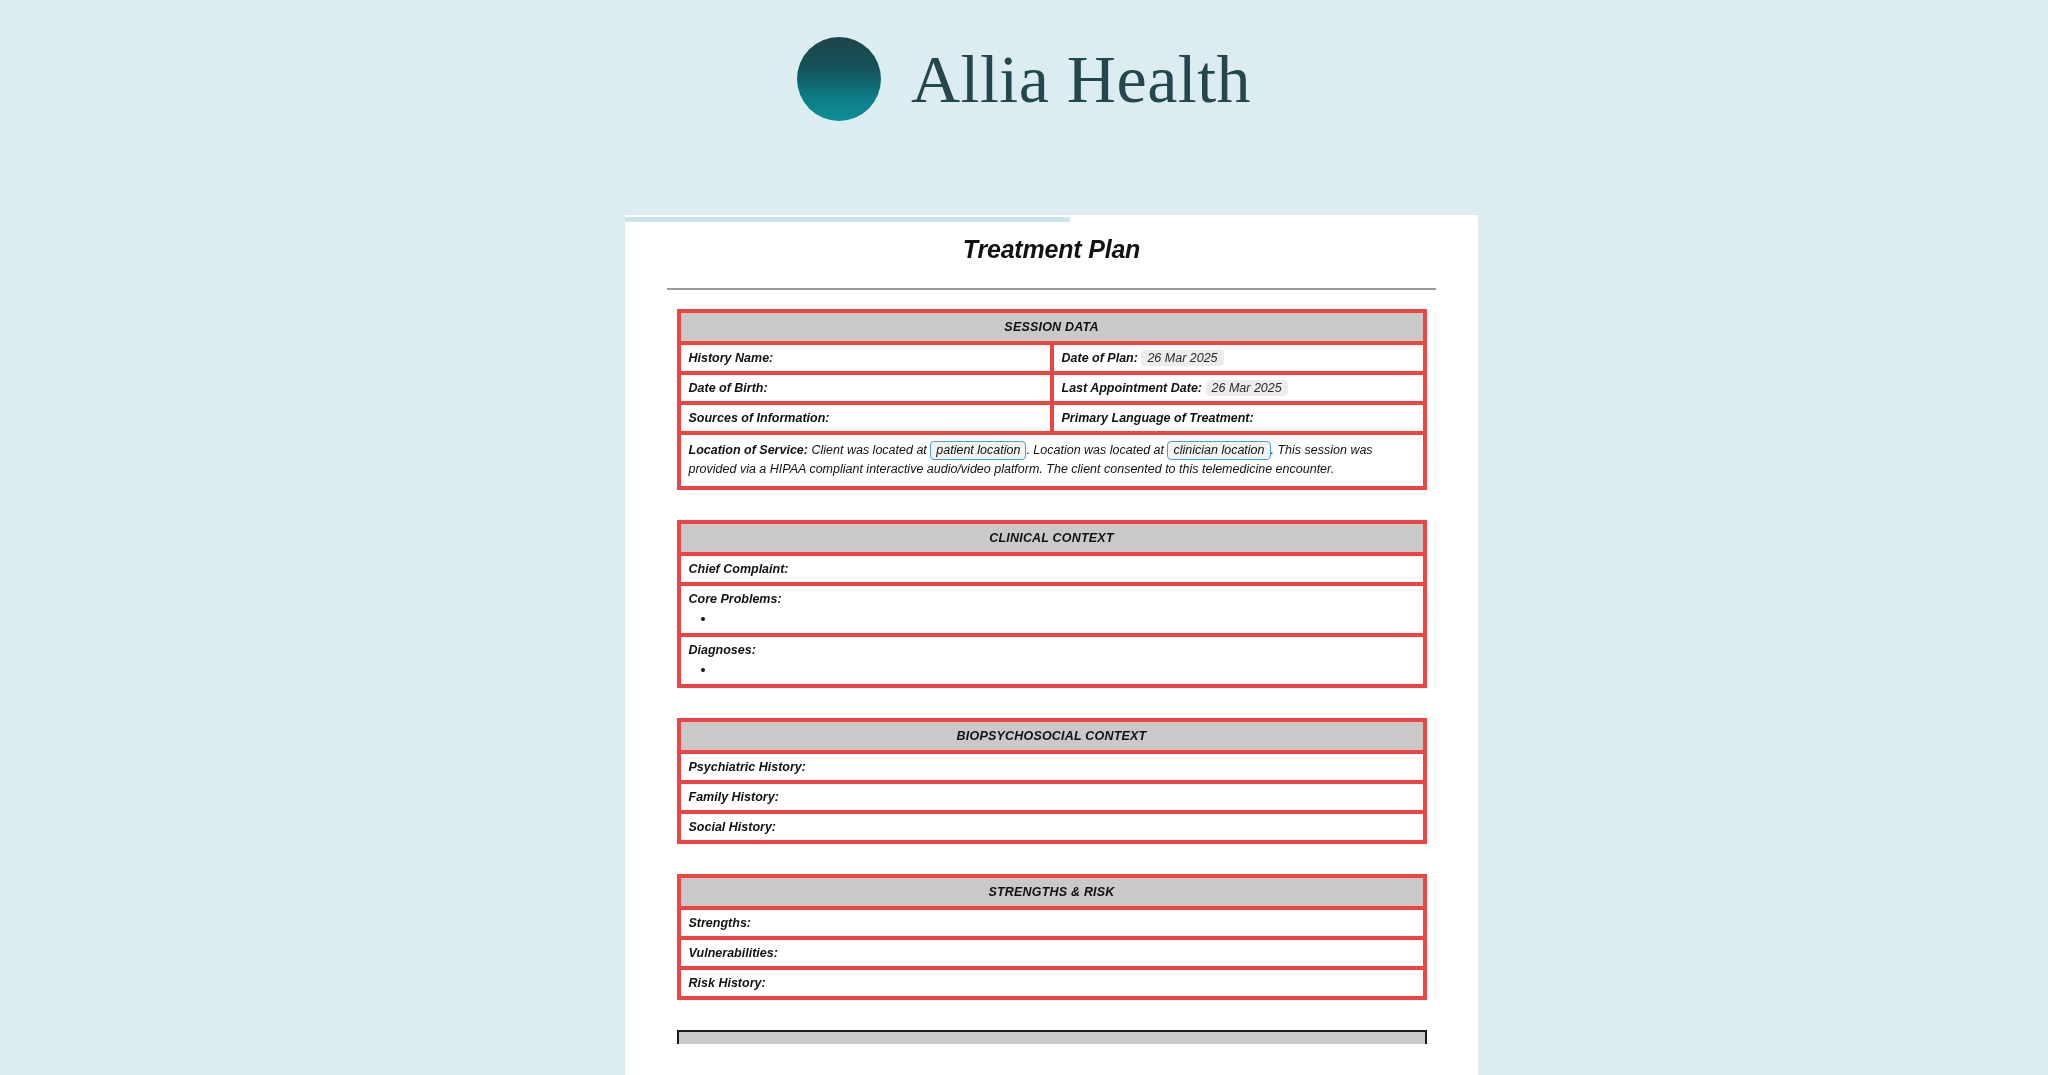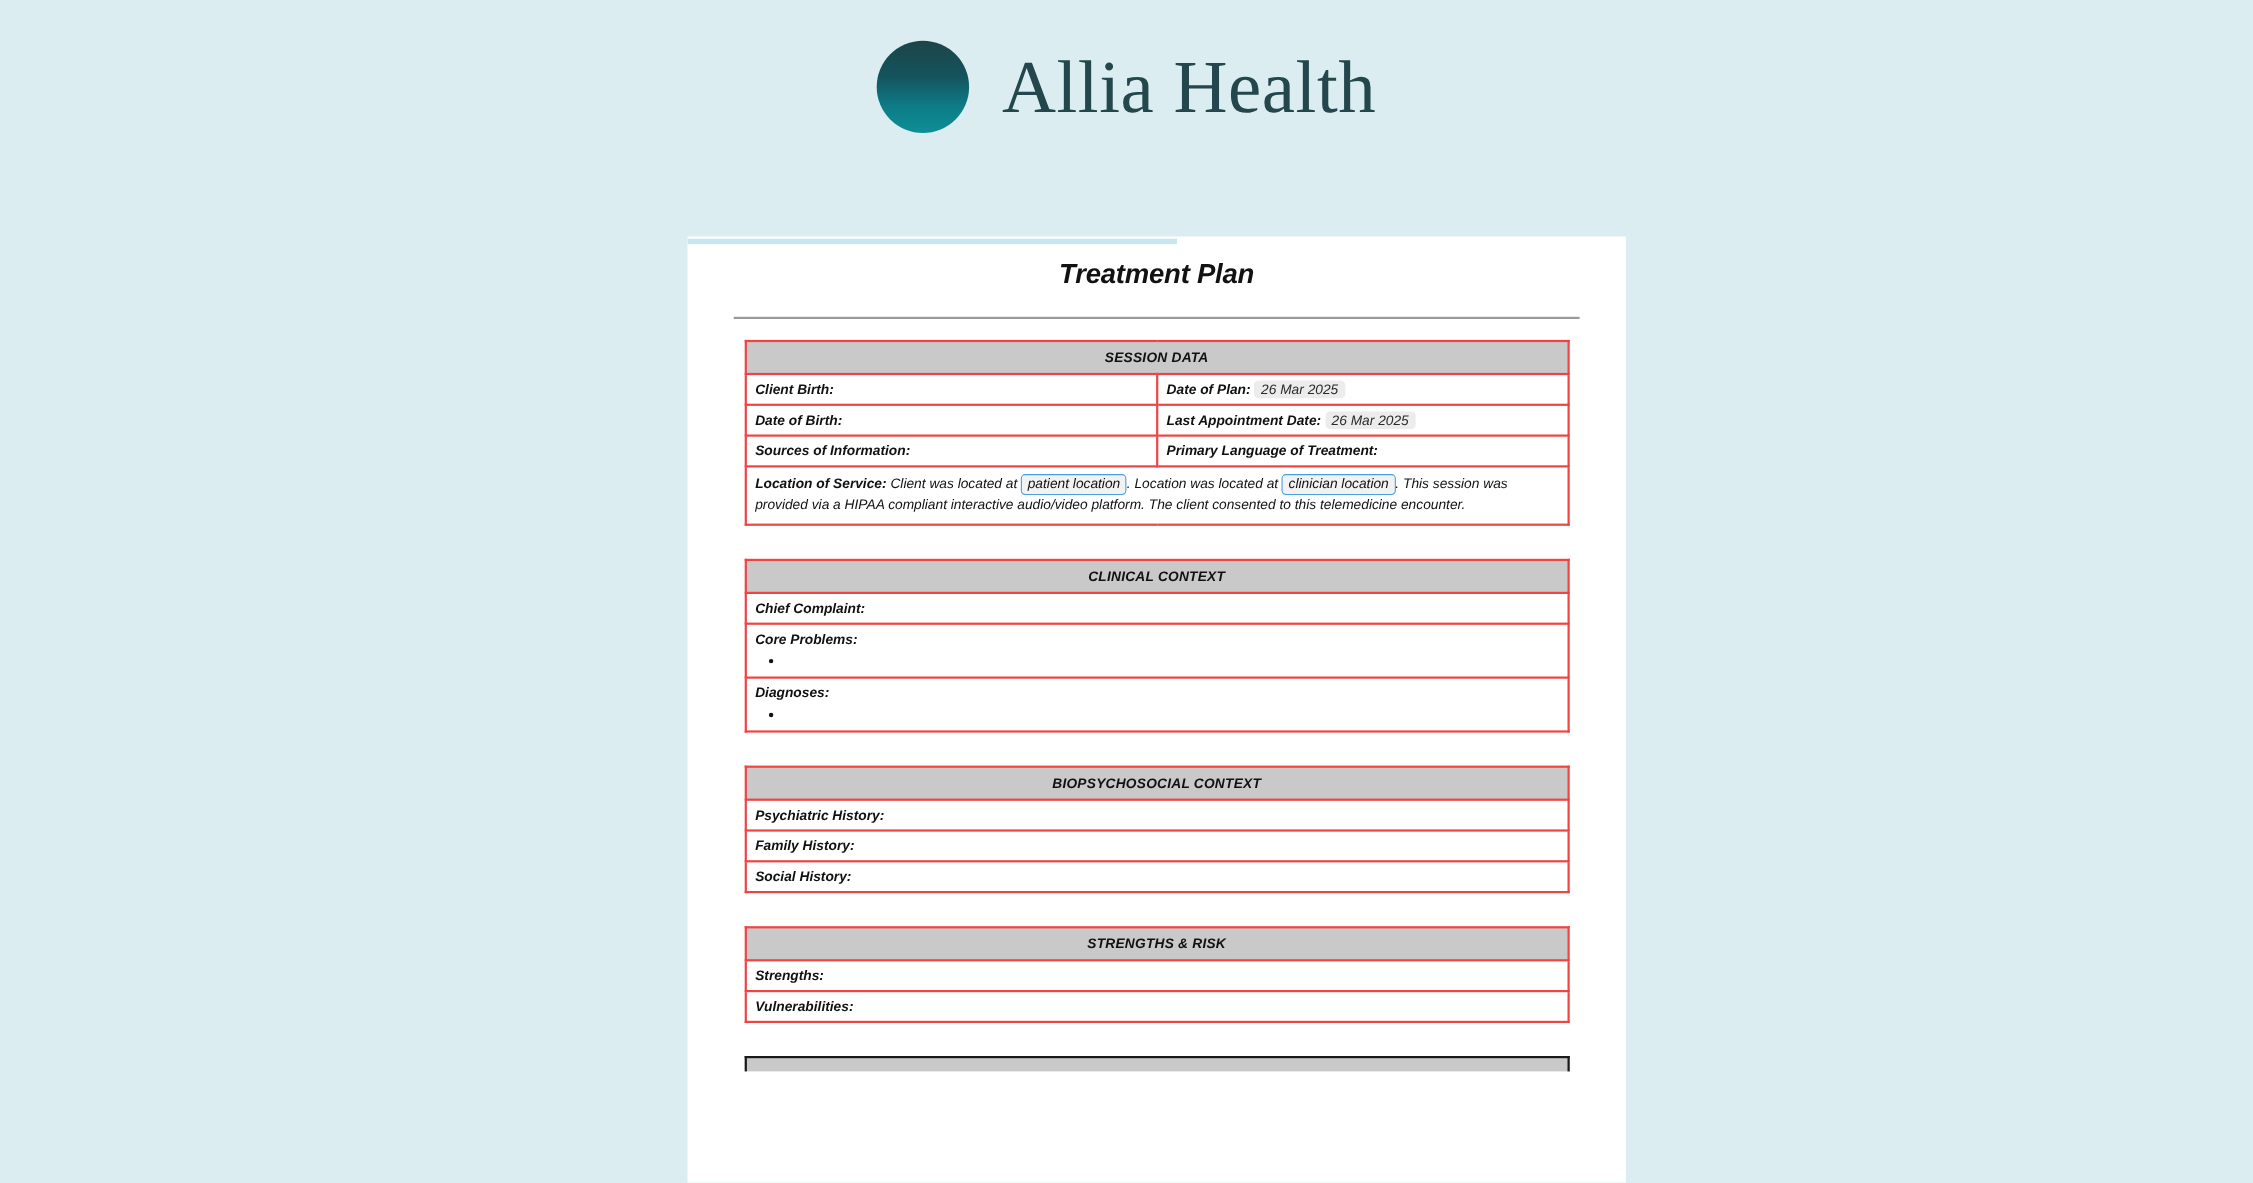--- a/index.html
+++ b/index.html
@@ -79,21 +79,21 @@
     width: 750px;
     border-collapse: collapse;
     table-layout: fixed;
     font-size: 12.5px;
     color: #111;
   }
   .tbl.first { margin-top: 19px; }
   .tbl + .tbl { margin-top: 30px; }
 
   .tbl td, .tbl th {
-    border: 2px solid #ef4444;
+    border: 4px solid #ef4444;
     padding: 6px 8px;
     vertical-align: top;
     text-align: left;
     font-weight: normal;
     margin-left: 25px;
   }
   .sec-head {
     background: #c9c9c9;
     text-align: center !important;
     font-weight: bold !important;
@@ -150,21 +150,21 @@
   <h1 class="doc-title">Treatment Plan</h1>
   <hr class="title-rule">
 
   <table class="tbl first">
     <tbody>
         <tr>
       <td class="sec-head" colspan="2">SESSION DATA</td>
     </tr>
     <tr>
       <td style="width:49%">
-        <span class="lbl">Client Birth:</span>
+        <span class="lbl">History Name:</span>
       </td>
       <td>
         <span class="lbl">Date of Plan:</span>
         <span class="pill">26 Mar 2025</span>
       </td>
     </tr>
     <tr>
       <td>
         <span class="lbl">Date of Birth:</span>
       </td>
@@ -252,17 +252,22 @@
     <tr>
       <td>
         <span class="lbl">Strengths:</span>
       </td>
     </tr>
     <tr>
       <td>
         <span class="lbl">Vulnerabilities:</span>
       </td>
     </tr>
+    <tr>
+      <td>
+        <span class="lbl">Risk History:</span>
+      </td>
+    </tr>
   </tbody>
     </table>
 
   <div class="cut-table"></div>
 </div>
 
 </body></html>

